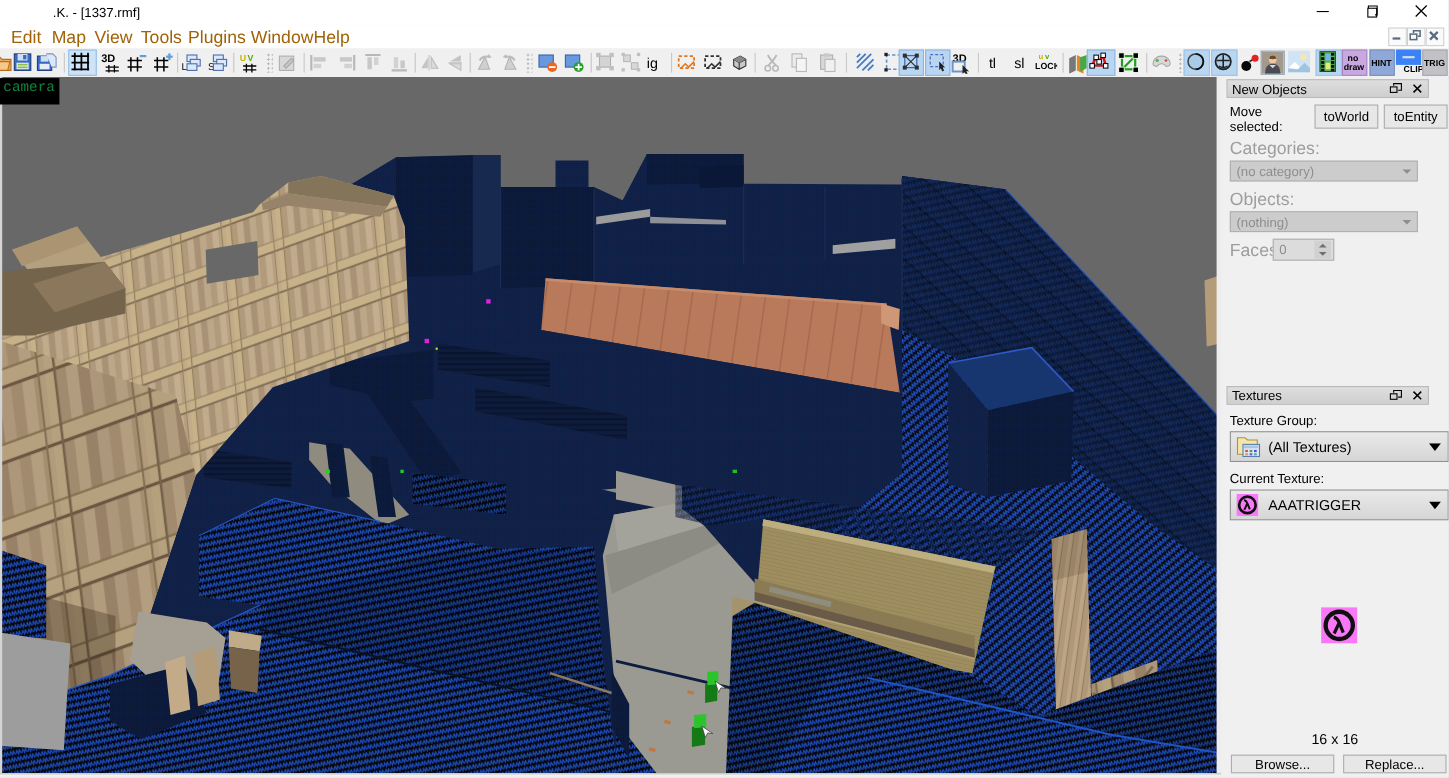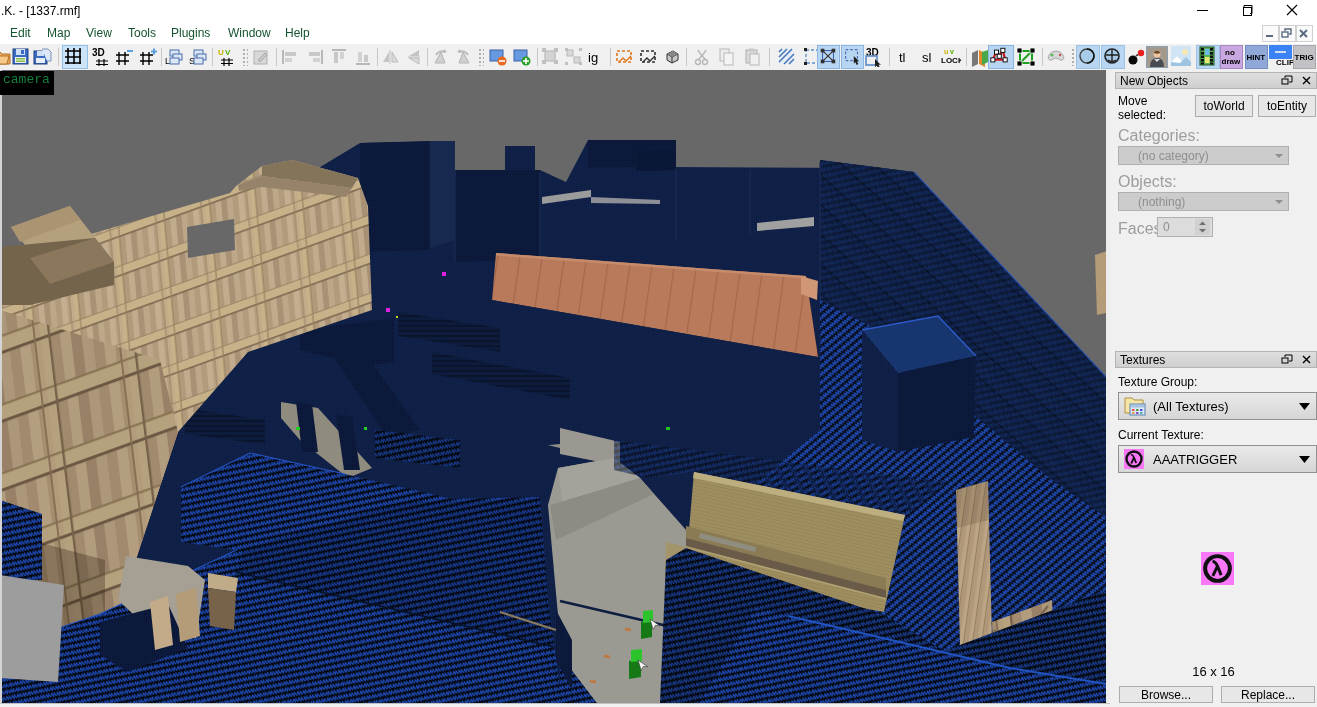--- a/index.html
+++ b/index.html
@@ -1,48 +1,48 @@
 <!DOCTYPE html>
 <html><head>
 <meta charset="utf-8">
 <style>
   html,body{margin:0;padding:0;width:1317px;height:707px;overflow:hidden;
     font-family:"Liberation Sans",sans-serif;background:#f0f0f0;}
   #app{position:relative;width:1317px;height:707px;}
   
   #titlebar{position:absolute;left:0;top:0;width:1317px;height:22px;background:#ffffff;}
-  #titletext{position:absolute;left:1px;top:4px;font-size:12px;color:#000;}
+  #titletext{position:absolute;left:1px;top:4px;font-size:12px;color:#000;padding-left:47px;}
   .winbtn{position:absolute;top:0;width:45px;height:22px;}
   
   #menubar{position:absolute;left:0;top:22px;width:1317px;height:22px;background:#ffffff;}
-  .menuitem{position:absolute;top:4px;font-size:12px;color:#14532d;}
+  .menuitem{position:absolute;top:4px;font-size:16px;color:#a16207;}
   .mdibtn{position:absolute;top:3px;width:15px;height:15px;border:1px solid #d0d0d0;background:#fafafa;}
   
   #toolbar{position:absolute;left:0;top:44px;width:1317px;height:26px;background:#f0f0f0;border-bottom:1px solid #9a9a9a;}
   .tsep{position:absolute;top:4px;width:1px;height:18px;background:#c8c8c8;}
   .thandle{position:absolute;top:4px;width:6px;height:18px;
      background-image:radial-gradient(circle,#b0b0b0 1px,transparent 1px);
      background-size:4px 4px;}
   
   #viewport{position:absolute;left:0;top:70px;width:1110px;height:633px;background:#7f7f7f;overflow:hidden;}
   #camlabel{position:absolute;left:0px;top:1px;background:#000;color:#15803d;
      font-family:"Liberation Mono",monospace;font-size:13px;padding:1px 4px 8px 3px;}
   
   #bottomstrip{position:absolute;left:0;top:703px;width:1110px;height:4px;background:#f0f0f0;border-top:1px solid #c0c0c0;box-sizing:border-box;}
   
   #rightpanel{position:absolute;left:1110px;top:70px;width:207px;height:637px;background:#f0f0f0;}
-  .ptitle{position:absolute;left:5px;width:202px;height:17px;background:linear-gradient(#dedede,#cfcfcf);
+  .ptitle{position:absolute;left:5px;width:184px;height:17px;background:linear-gradient(#dedede,#cfcfcf);
      border:1px solid #b4b4b4;box-sizing:border-box;font-size:12px;color:#000;padding:1px 0 0 4px;}
   .pticons{position:absolute;right:3px;top:1px;}
   .btn{position:absolute;background:#e7e7e7;border:1px solid #adadad;box-sizing:border-box;
      font-size:12px;color:#000;text-align:center;}
   .glabel{position:absolute;left:8px;font-size:16px;color:#9d9d9d;}
   .blabel{position:absolute;left:8px;font-size:12px;color:#000;}
   .ddis{position:absolute;left:8px;width:171px;height:19px;background:#cccccc;border:1px solid #b0b0b0;
-     box-sizing:border-box;font-size:12px;color:#8e8e8e;padding:2px 0 0 19px;}
+     box-sizing:border-box;font-size:12px;color:#8e8e8e;padding:2px 0 0 5px;}
   .darr{position:absolute;right:5px;top:7px;width:0;height:0;border-left:4px solid transparent;
      border-right:4px solid transparent;border-top:4px solid #8e8e8e;}
 </style>
 </head>
 <body>
 <div id="app">
 
   <div id="titlebar">
     <div id="titletext">.K. - [1337.rmf]</div>
     <svg class="winbtn" style="left:1180px" width="45" height="22" viewBox="0 0 45 22">

